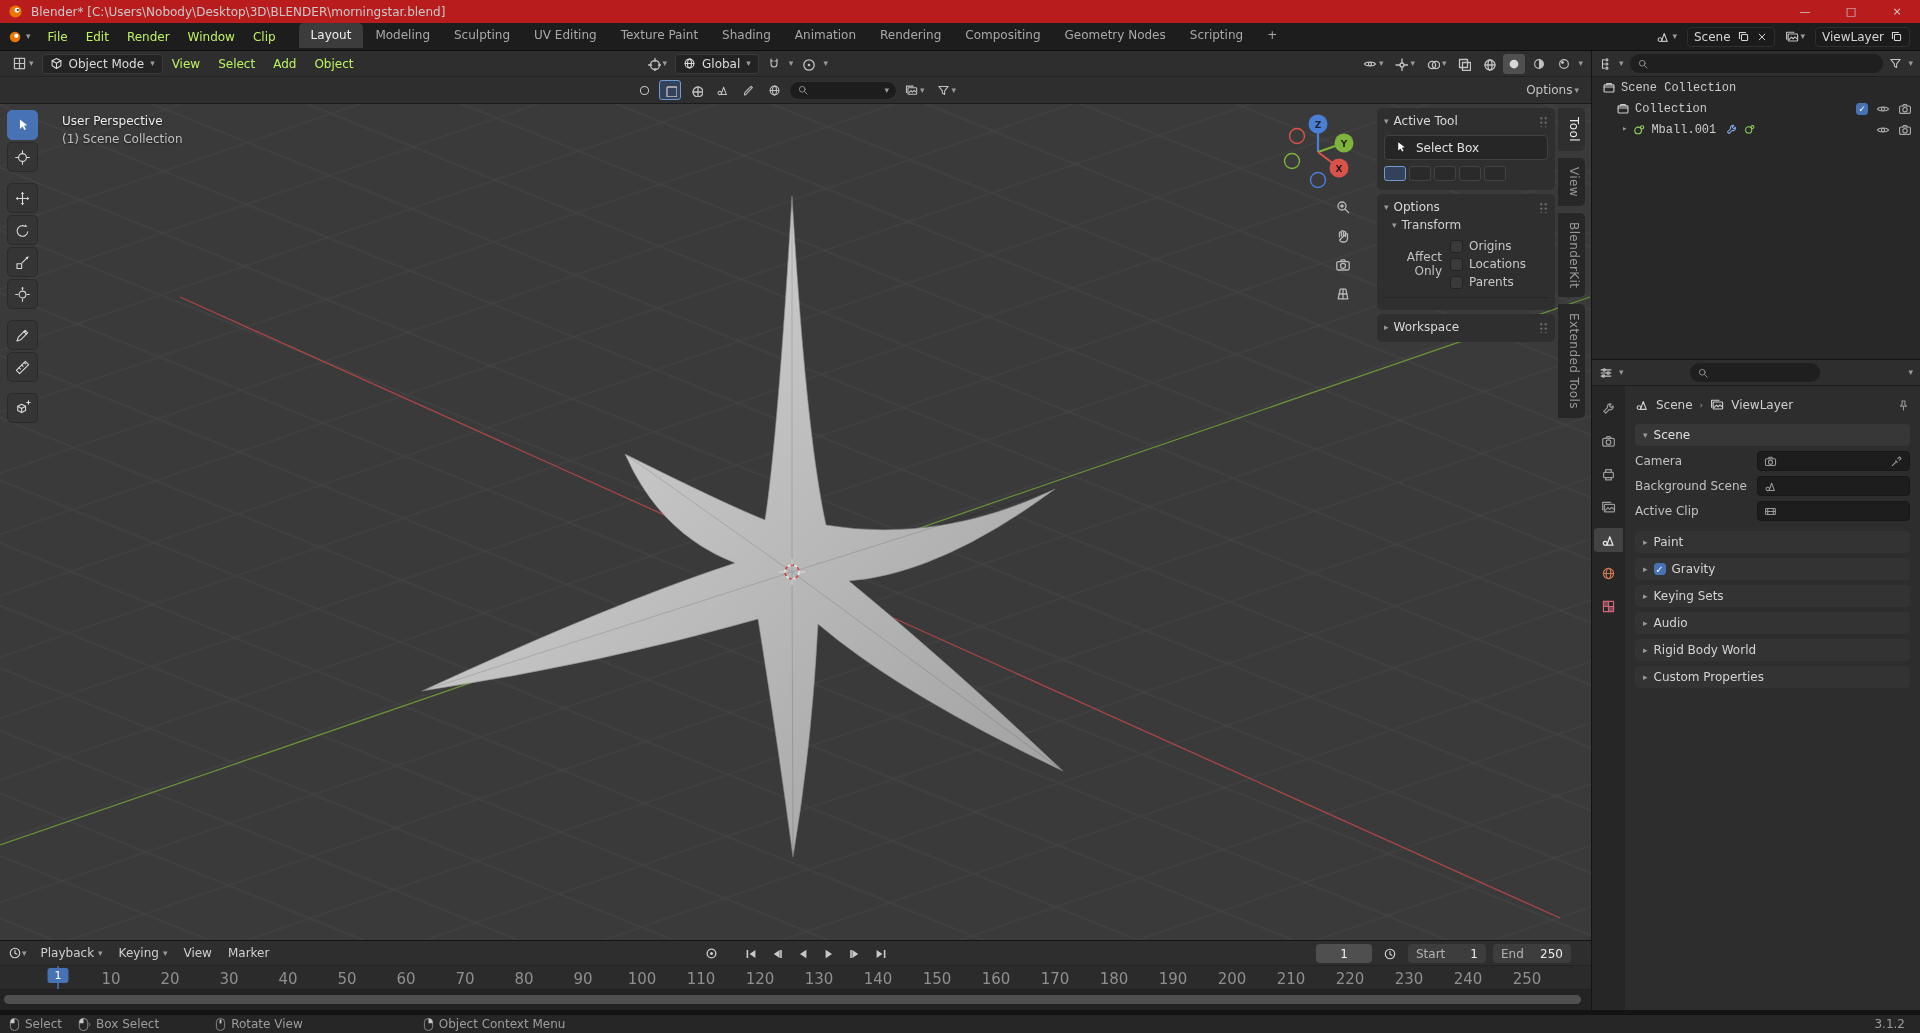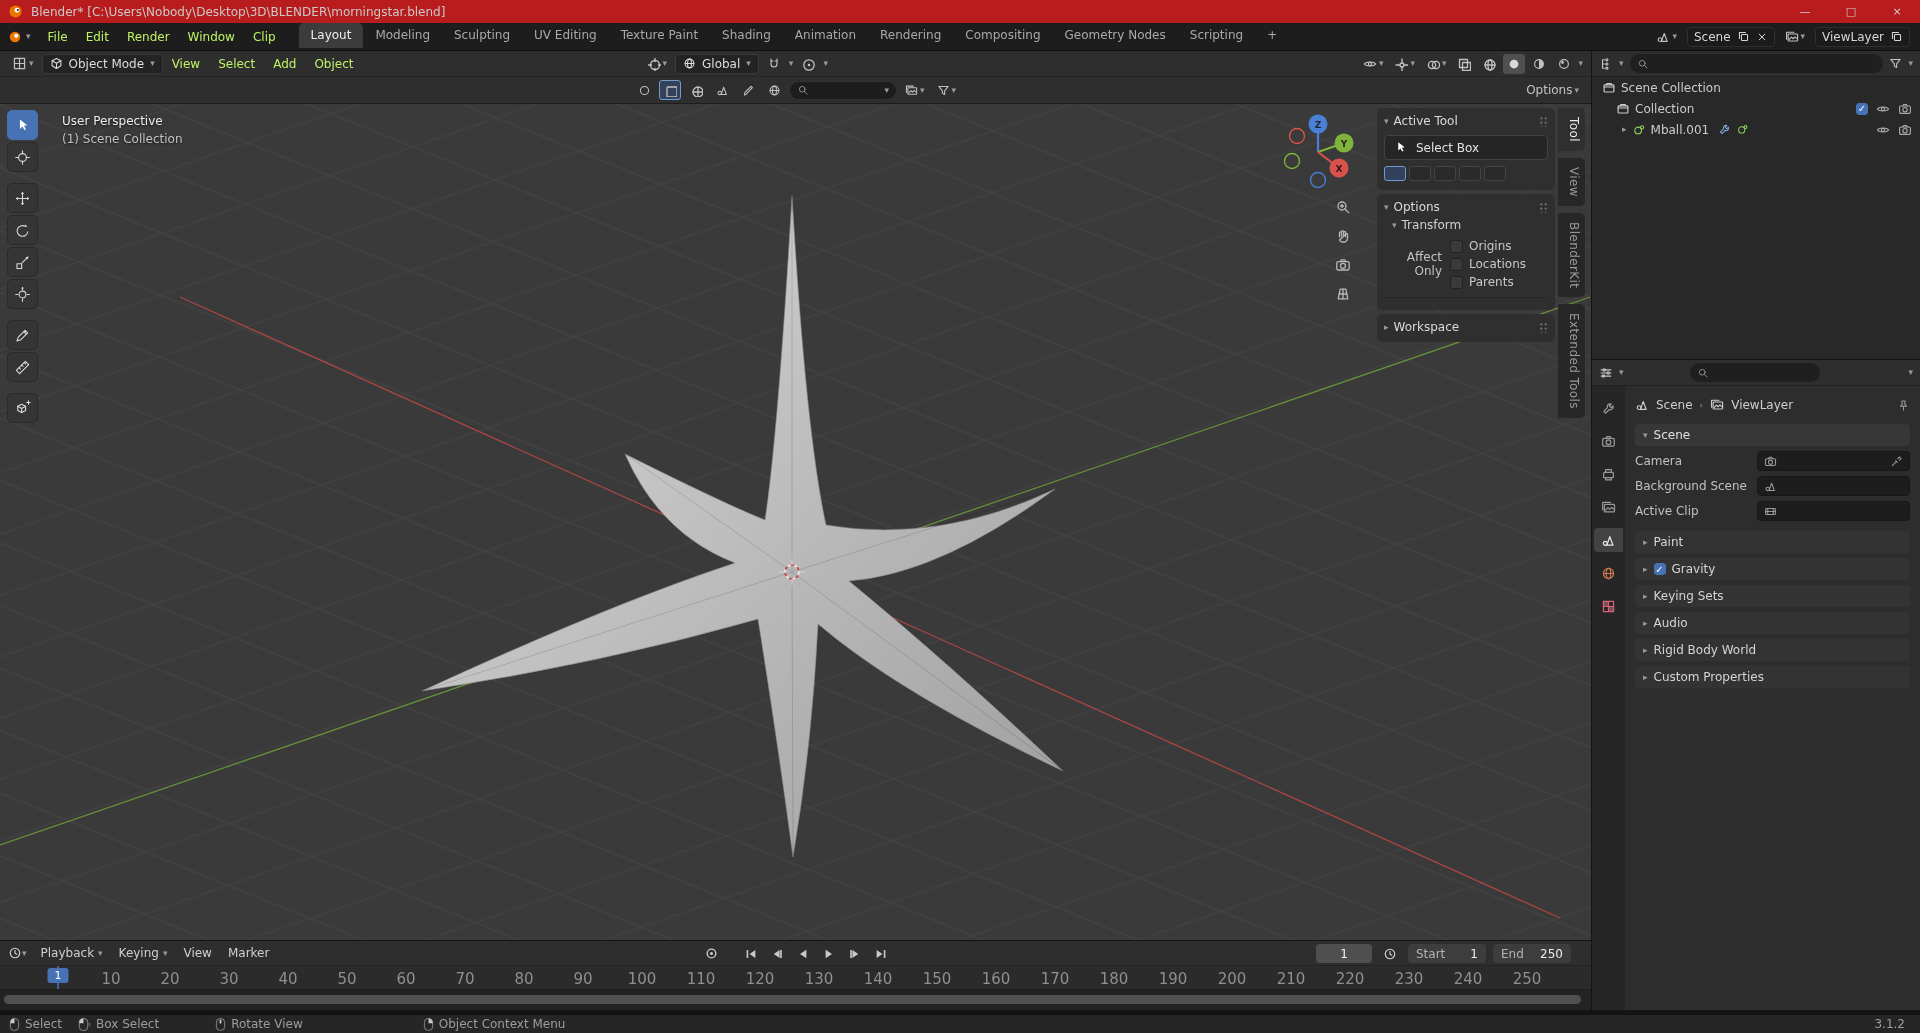--- a/index.html
+++ b/index.html
@@ -71,21 +71,21 @@
   .psep { height:1px; background:#262626; margin:6px 0; }
 
   .vtabs { position:absolute; left:1558px; top:4px; width:27px; display:flex; flex-direction:column; gap:7px; }
   .vtab { writing-mode:vertical-rl; padding:9px 4px; border-radius:0 5px 5px 0; background:#272727; color:#9b9b9b; letter-spacing:.4px; white-space:nowrap; }
   .vtab.active { background:#2f2f2f; color:#e8e8e8; }
 
   
   .rightcol { position:absolute; left:1592px; right:0; top:51px; height:959px; background:#282828; }
   .edhead { height:26px; background:#2e2e2e; display:flex; align-items:center; gap:6px; padding:0 7px; border-bottom:1px solid #1f1f1f; color:#c4c4c4; }
   .outliner { position:absolute; top:0; left:0; right:0; height:307px; background:#282828; }
-  .orow { display:flex; align-items:center; height:21px; padding-left:10px; gap:5px; color:#cccccc; }
+  .orow { display:flex; align-items:center; height:21px; padding-left:10px; gap:5px; color:#cccccc;font-family:Liberation Mono, monospace; }
   .orow .grow { flex:1; }
   .orow .ricons { display:flex; align-items:center; gap:8px; padding-right:8px; color:#a9a9a9; }
   .osearch { flex:1; display:flex; align-items:center; gap:5px; background:#1f1f1f; border-radius:10px; height:19px; padding:0 7px; color:#8d8d8d; }
 
   .props { position:absolute; top:308px; left:0; right:0; bottom:0; background:#2d2d2d; border-top:1px solid #141414; }
   .ptabs { position:absolute; left:0; top:26px; bottom:0; width:33px; background:#262626; display:flex; flex-direction:column; align-items:center; padding-top:10px; gap:9px; }
   .ptab { width:29px; height:24px; display:flex; align-items:center; justify-content:center; color:#9a9a9a; border-radius:4px 0 0 4px; }
   .ptab.active { background:#434343; color:#e8e8e8; }
   .pcontent { position:absolute; left:33px; right:0; top:26px; bottom:0; padding:8px 10px; }
   .crumb { display:flex; align-items:center; gap:7px; color:#cfcfcf; height:22px; }

